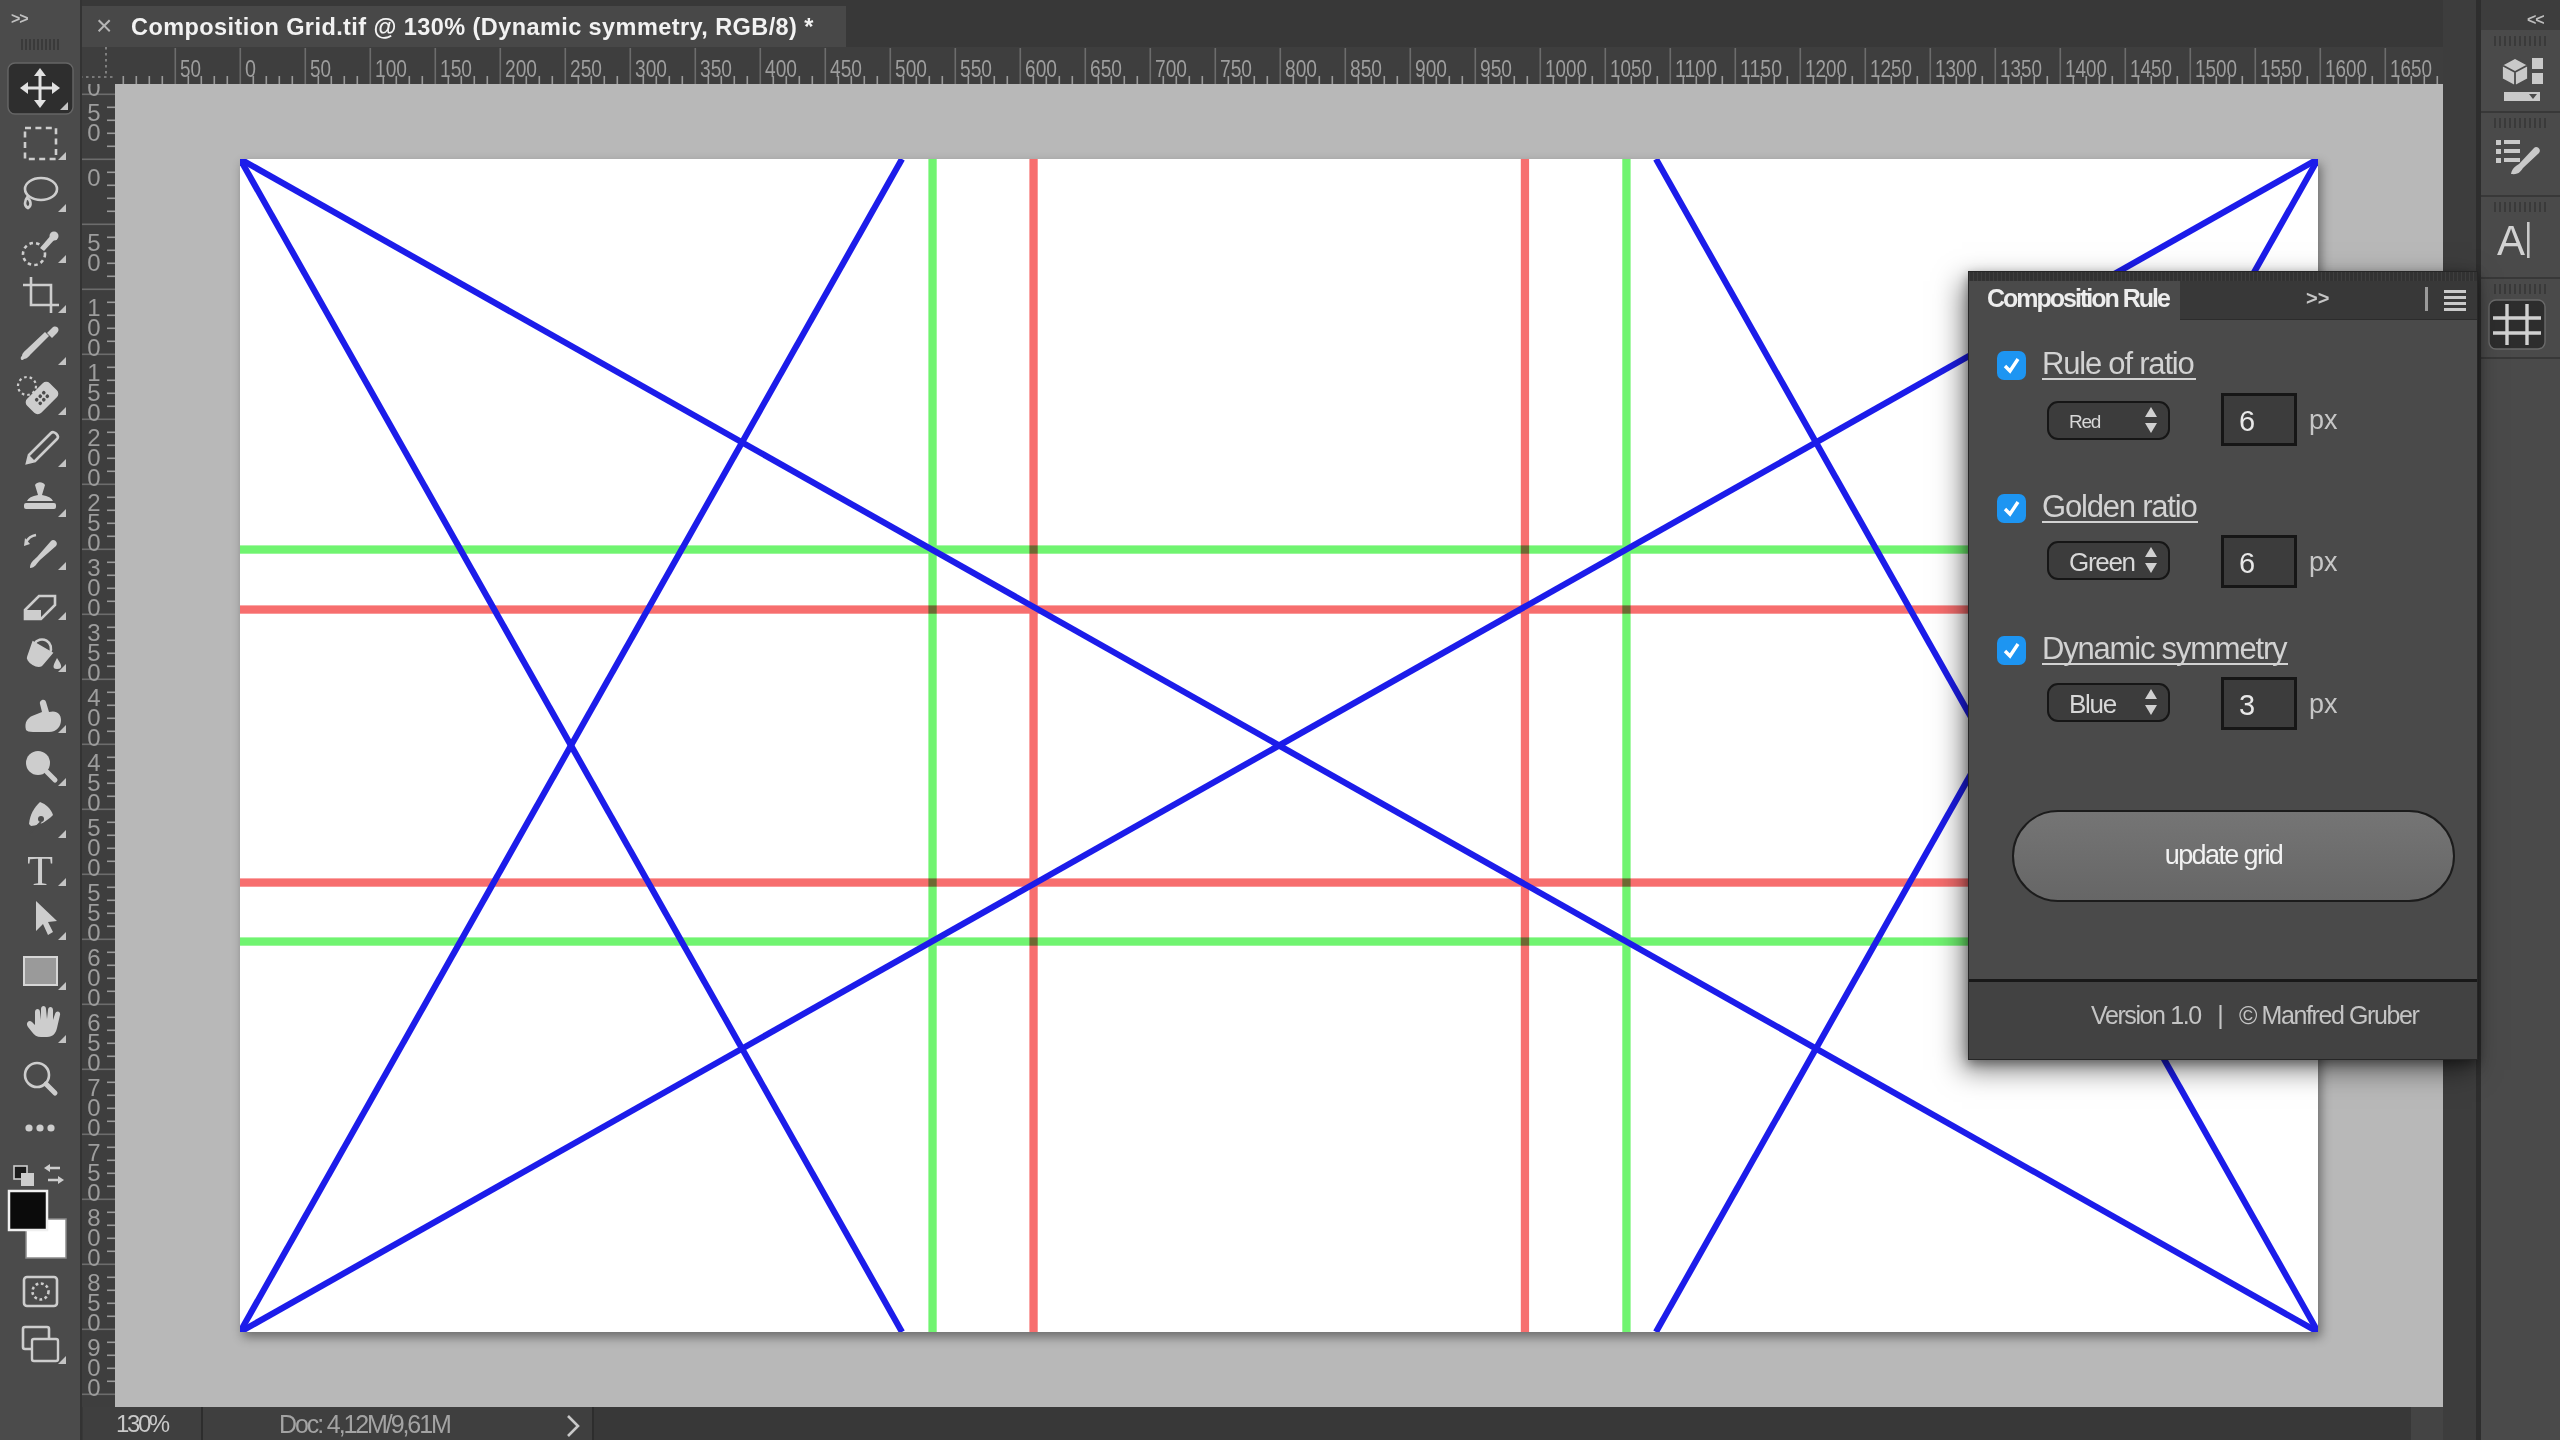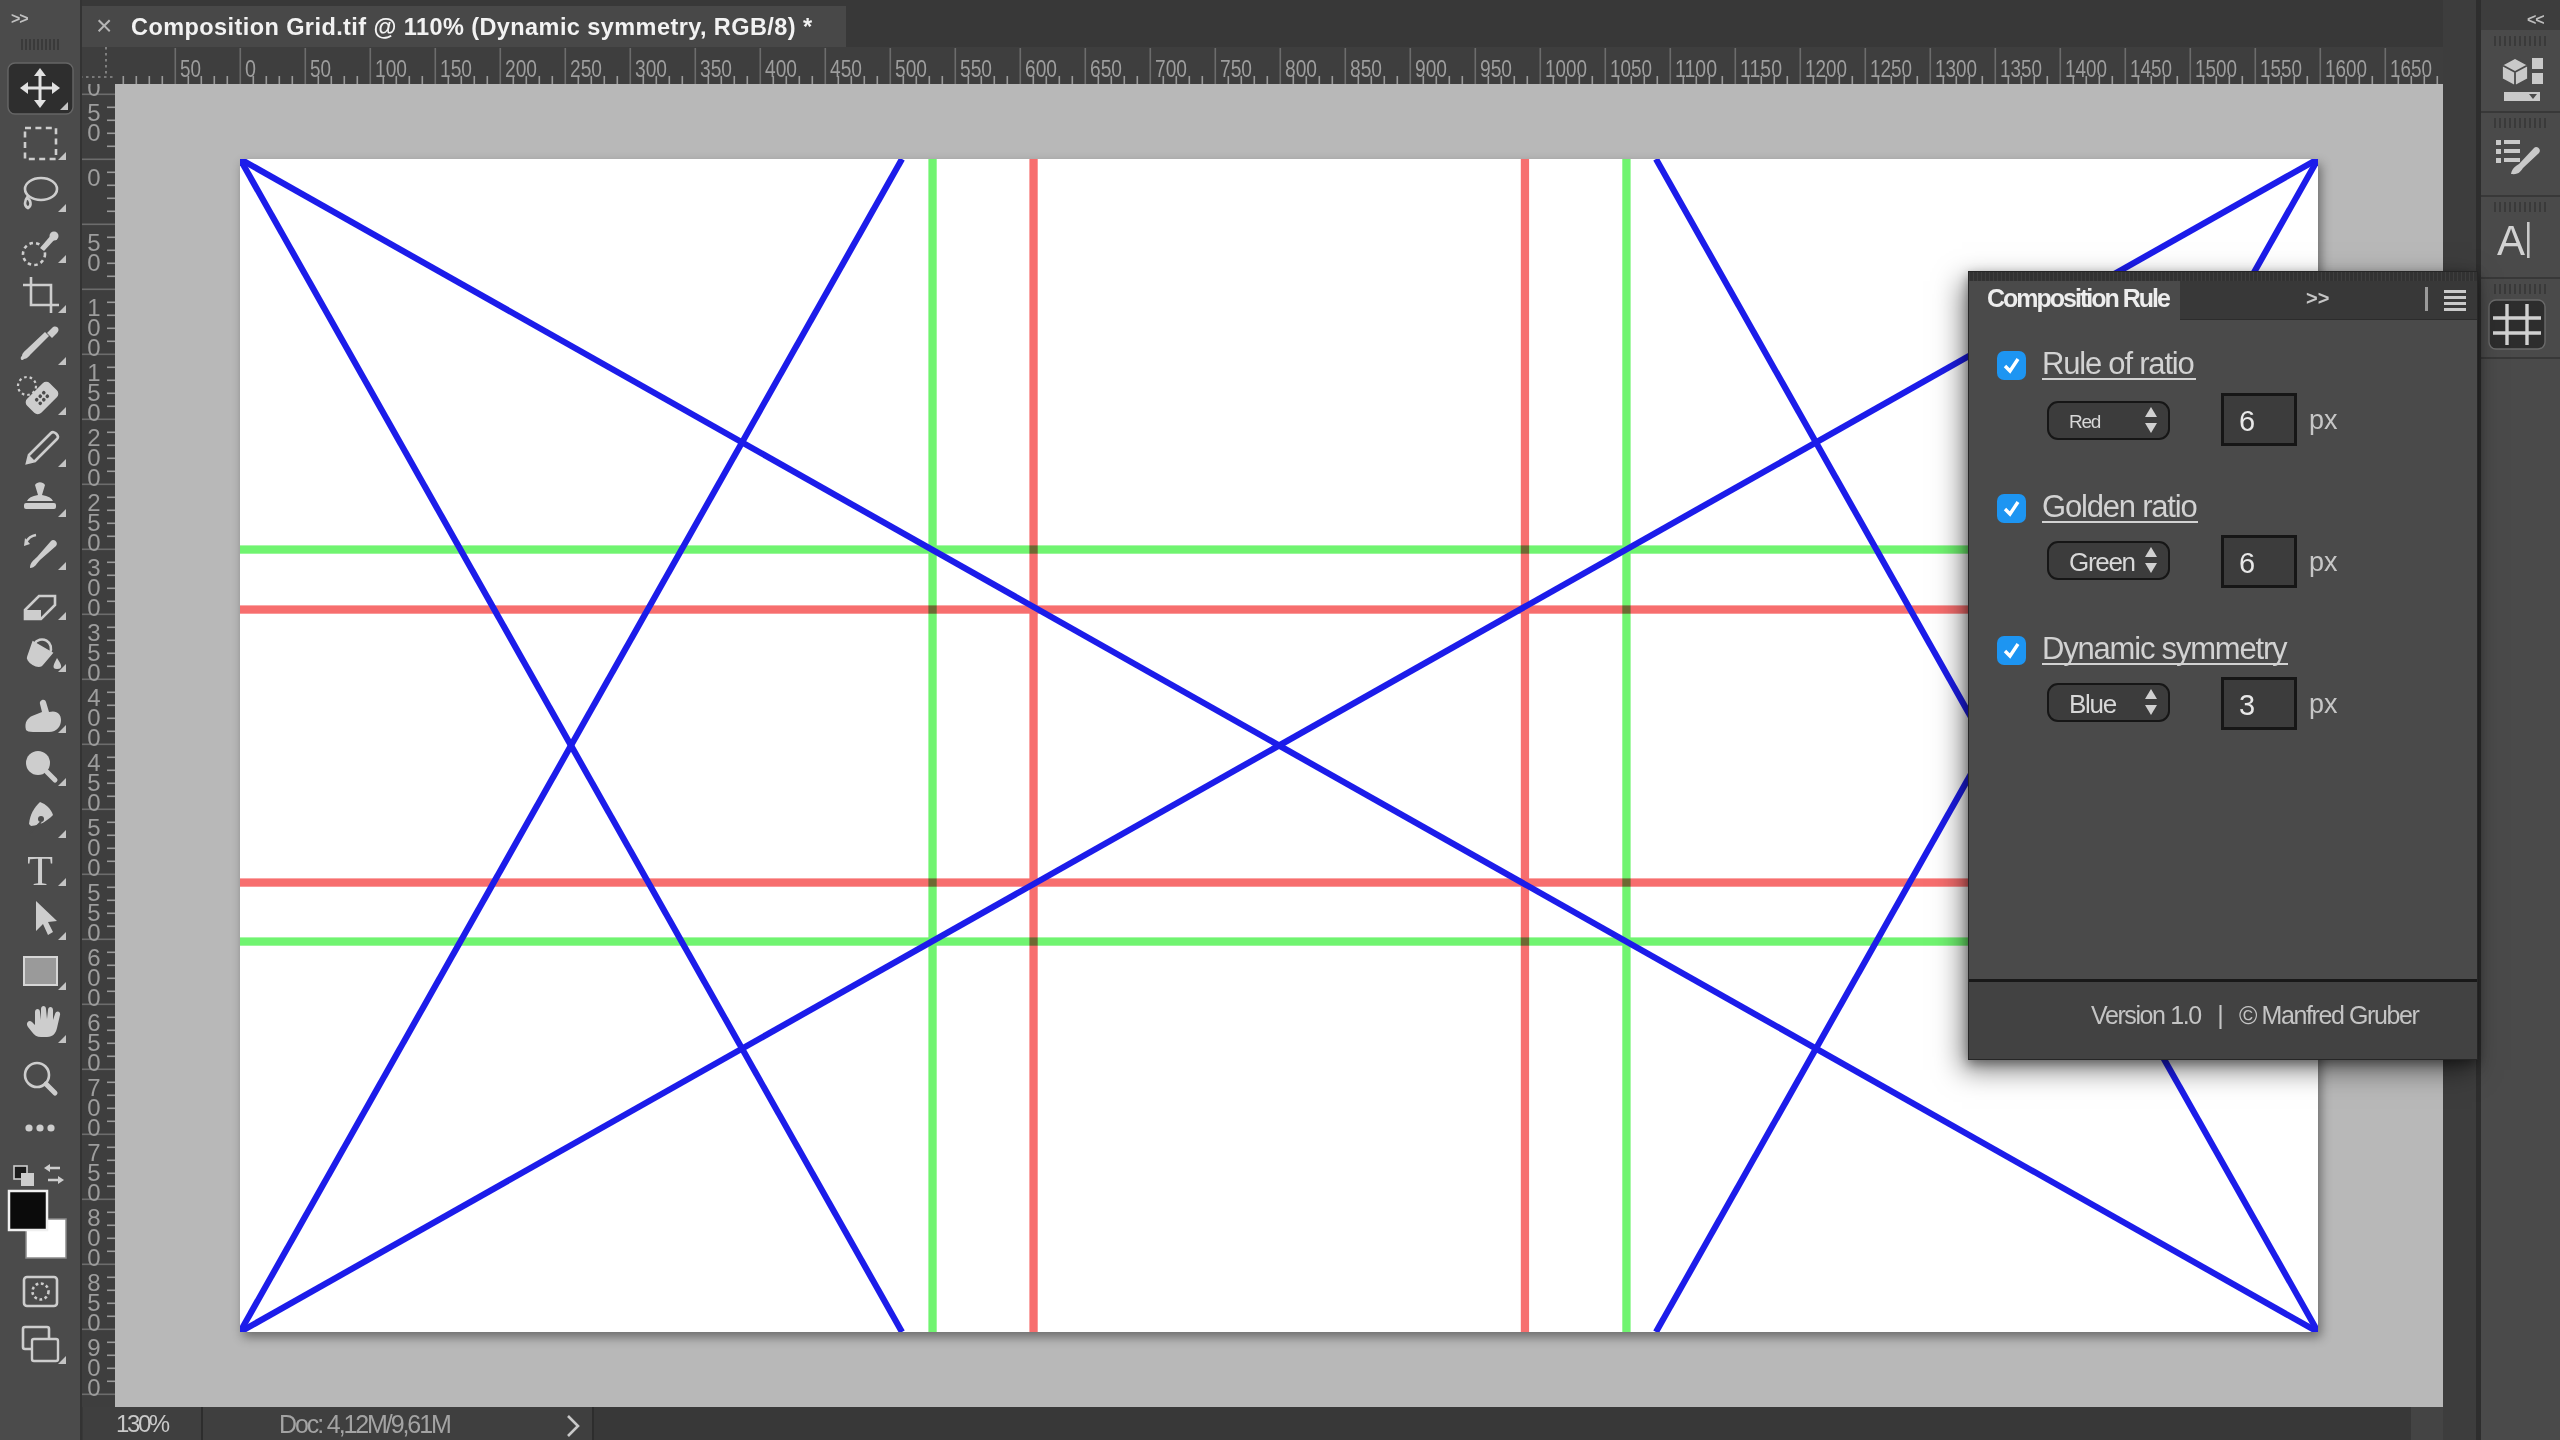--- a/index.html
+++ b/index.html
@@ -3,21 +3,21 @@
 <style>
   html,body{margin:0;padding:0;width:2560px;height:1440px;overflow:hidden;background:#383838;
     font-family:"Liberation Sans", sans-serif;}
   .abs{position:absolute;}
 </style></head>
 <body>
 
 <div class="abs" style="left:0;top:0;width:2560px;height:47px;background:#383838"></div>
 <div class="abs" style="left:82px;top:6px;width:764px;height:41px;background:#484848">
   <span style="position:absolute;left:14px;top:6px;width:24px;font-size:28px;color:#b5b5b5;line-height:28px">×</span>
-  <span style="position:absolute;left:49px;top:8px;font-size:23.5px;font-weight:bold;color:#f2f2f2;line-height:26px;letter-spacing:0.42px;white-space:nowrap">Composition Grid.tif @ 110% (Dynamic symmetry, RGB/8) *</span>
+  <span style="position:absolute;left:49px;top:8px;font-size:23.5px;font-weight:bold;color:#f2f2f2;line-height:26px;letter-spacing:0.42px;white-space:nowrap">Composition Grid.tif @ 130% (Dynamic symmetry, RGB/8) *</span>
 </div>
 
 <div class="abs" style="left:0;top:0;width:80px;height:1440px;background:#4b4b4b"></div>
 <div class="abs" style="left:80px;top:0;width:2px;height:1440px;background:#333"></div>
 <div class="abs" style="left:11px;top:10px;width:40px;height:18px;color:#c0c0c0;font-size:16px;font-weight:bold;letter-spacing:-1px">&gt;&gt;</div>
 <div class="abs" style="left:21px;top:39px;width:40px;height:11px">
     <span style="position:absolute;left:0px;top:0;width:2px;height:11px;background:#3a3a3a"></span>
     <span style="position:absolute;left:4px;top:0;width:2px;height:11px;background:#3a3a3a"></span>
     <span style="position:absolute;left:8px;top:0;width:2px;height:11px;background:#3a3a3a"></span>
     <span style="position:absolute;left:12px;top:0;width:2px;height:11px;background:#3a3a3a"></span>
@@ -678,15 +678,16 @@
       <span style="position:absolute;left:20px;top:5px;font-size:26px;color:#d8d8d8;line-height:28px;letter-spacing:-1.3px">Blue</span>
       <svg width="18" height="30" viewBox="0 0 18 30" style="position:absolute;right:8px;top:2px">
         <polygon points="9,2 15,12 3,12" fill="#d0d0d0"></polygon>
         <polygon points="9,28 15,18 3,18" fill="#d0d0d0"></polygon>
       </svg>
     </div>
     <div class="abs" style="left:252px;top:405px;width:76px;height:53px;background:#3c3c3c;border:3px solid #161616;box-sizing:border-box;">
       <span style="position:absolute;left:15px;top:10px;font-size:29px;color:#e8e8e8;line-height:30px">3</span>
     </div>
     <div class="abs" style="left:340px;top:417px;width:44px;height:30px;font-size:27px;color:#c6c6c6;line-height:30px">px</div>
+    <div class="abs" style="left:43px;top:538px;width:443px;height:92px;background:linear-gradient(#757575,#666666);border:2.6px solid #1c1c1c;border-radius:46px;box-sizing:border-box;text-align:center;font-size:27px;color:#f2f2f2;line-height:86px;letter-spacing:-1.6px;text-indent:-20px">update grid</div>
     <div class="abs" style="left:0;top:707px;width:100%;height:2.6px;background:#191919"></div>
     <div class="abs" style="left:0;top:709.6px;width:100%;height:77px;background:#424242"></div>
     <div class="abs" style="left:122px;top:730px;width:330px;height:26px;font-size:25px;color:#c4c4c4;line-height:26px;letter-spacing:-1.4px;white-space:nowrap">Version 1.0&nbsp;&nbsp; | &nbsp;&nbsp;© Manfred Gruber</div>
   </div>
 </body></html>

